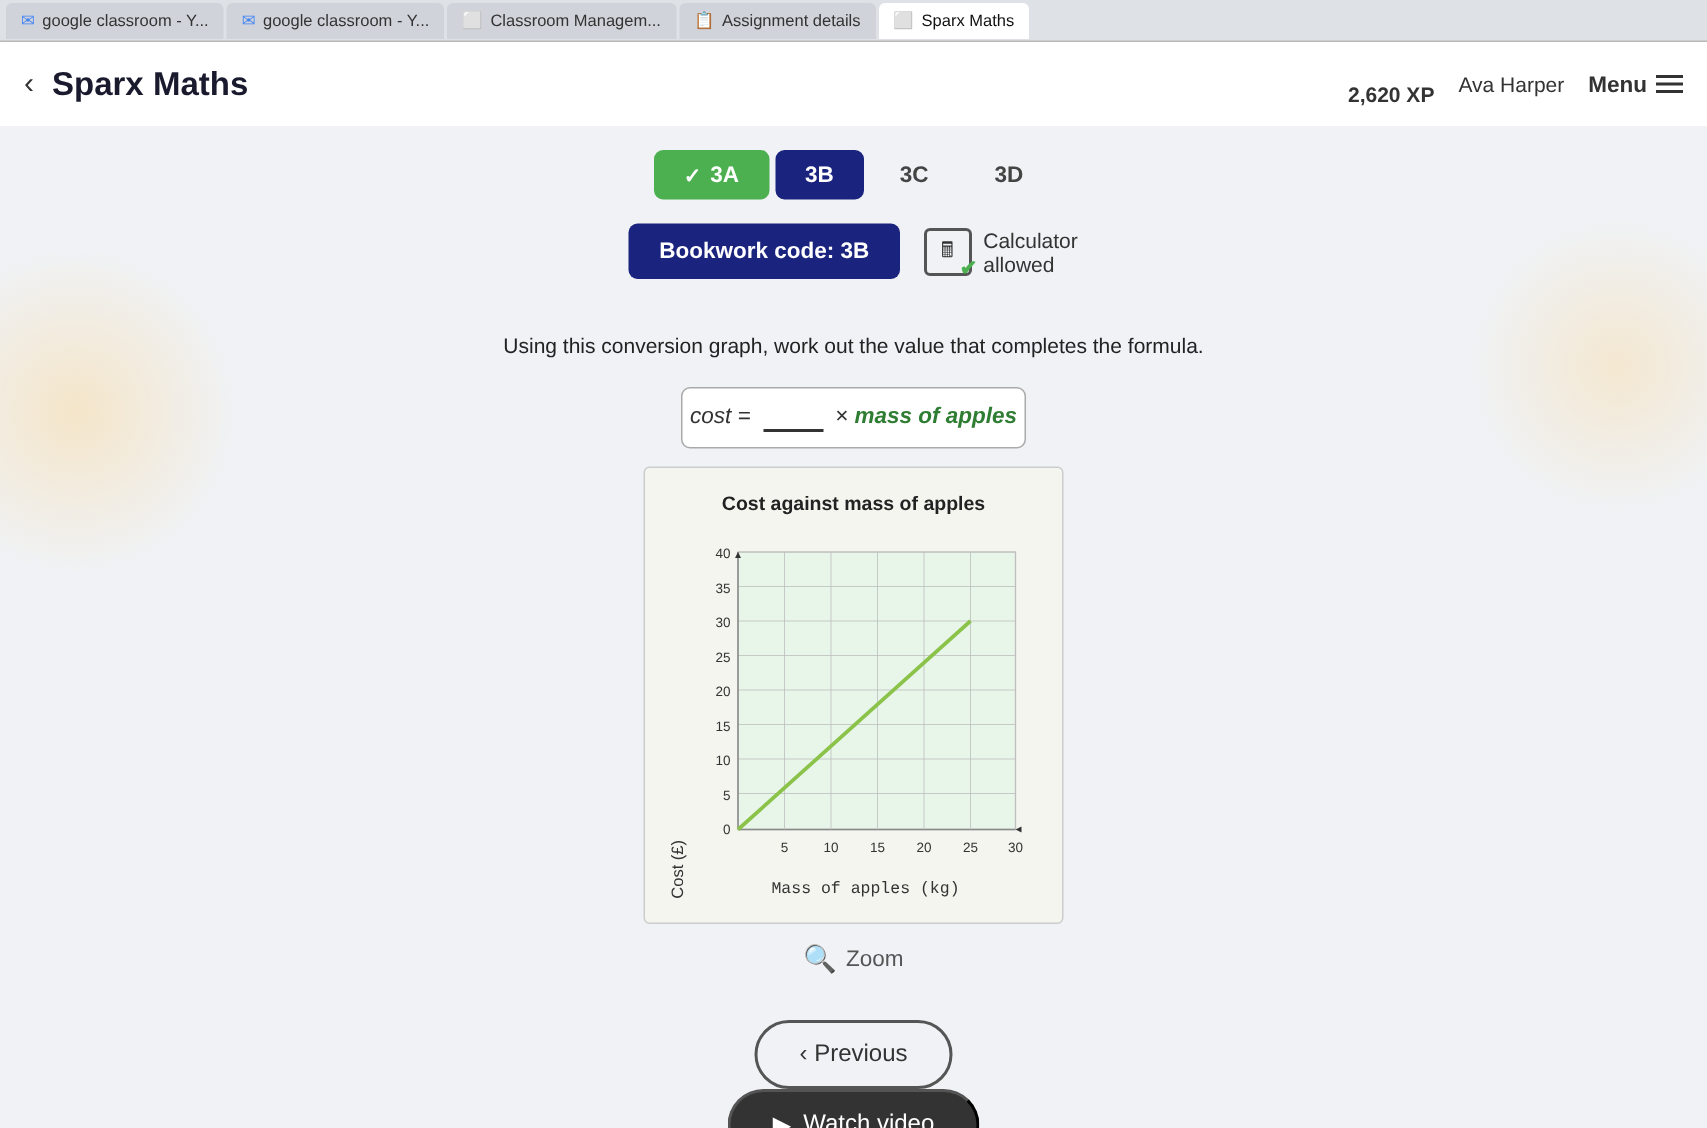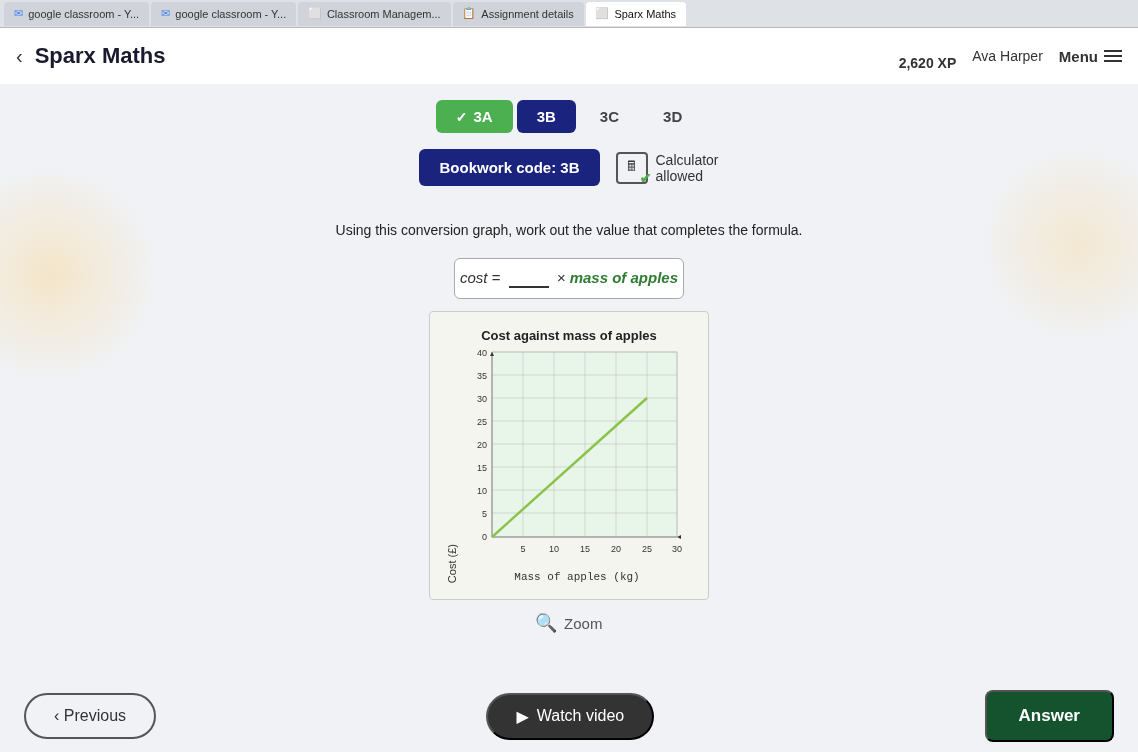--- a/index.html
+++ b/index.html
@@ -232,21 +232,21 @@
       border-radius: 4px;
       padding: 16px;
       display: flex;
       flex-direction: column;
       align-items: center;
     }
     .chart-title {
       font-size: 13px;
       font-weight: bold;
       color: #222;
-      margin-bottom: 4px;
+      margin-bottom: 20px;
     }
     .chart-wrap {
       display: flex;
       align-items: flex-end;
     }
     .y-label {
       writing-mode: vertical-rl;
       text-orientation: mixed;
       transform: rotate(180deg);
       font-size: 11px;
@@ -282,20 +282,21 @@
       position: absolute;
       bottom: 0;
       left: 0;
       right: 0;
       height: 72px;
       display: flex;
       align-items: center;
       justify-content: space-between;
       padding: 0 24px;
       background: #f0f2f5;
+      flex-direction: column;
     }
     .prev-btn {
       border: 2px solid #555;
       border-radius: 30px;
       padding: 12px 28px;
       font-size: 16px;
       color: #333;
       background: transparent;
       cursor: pointer;
       font-weight: 500;

